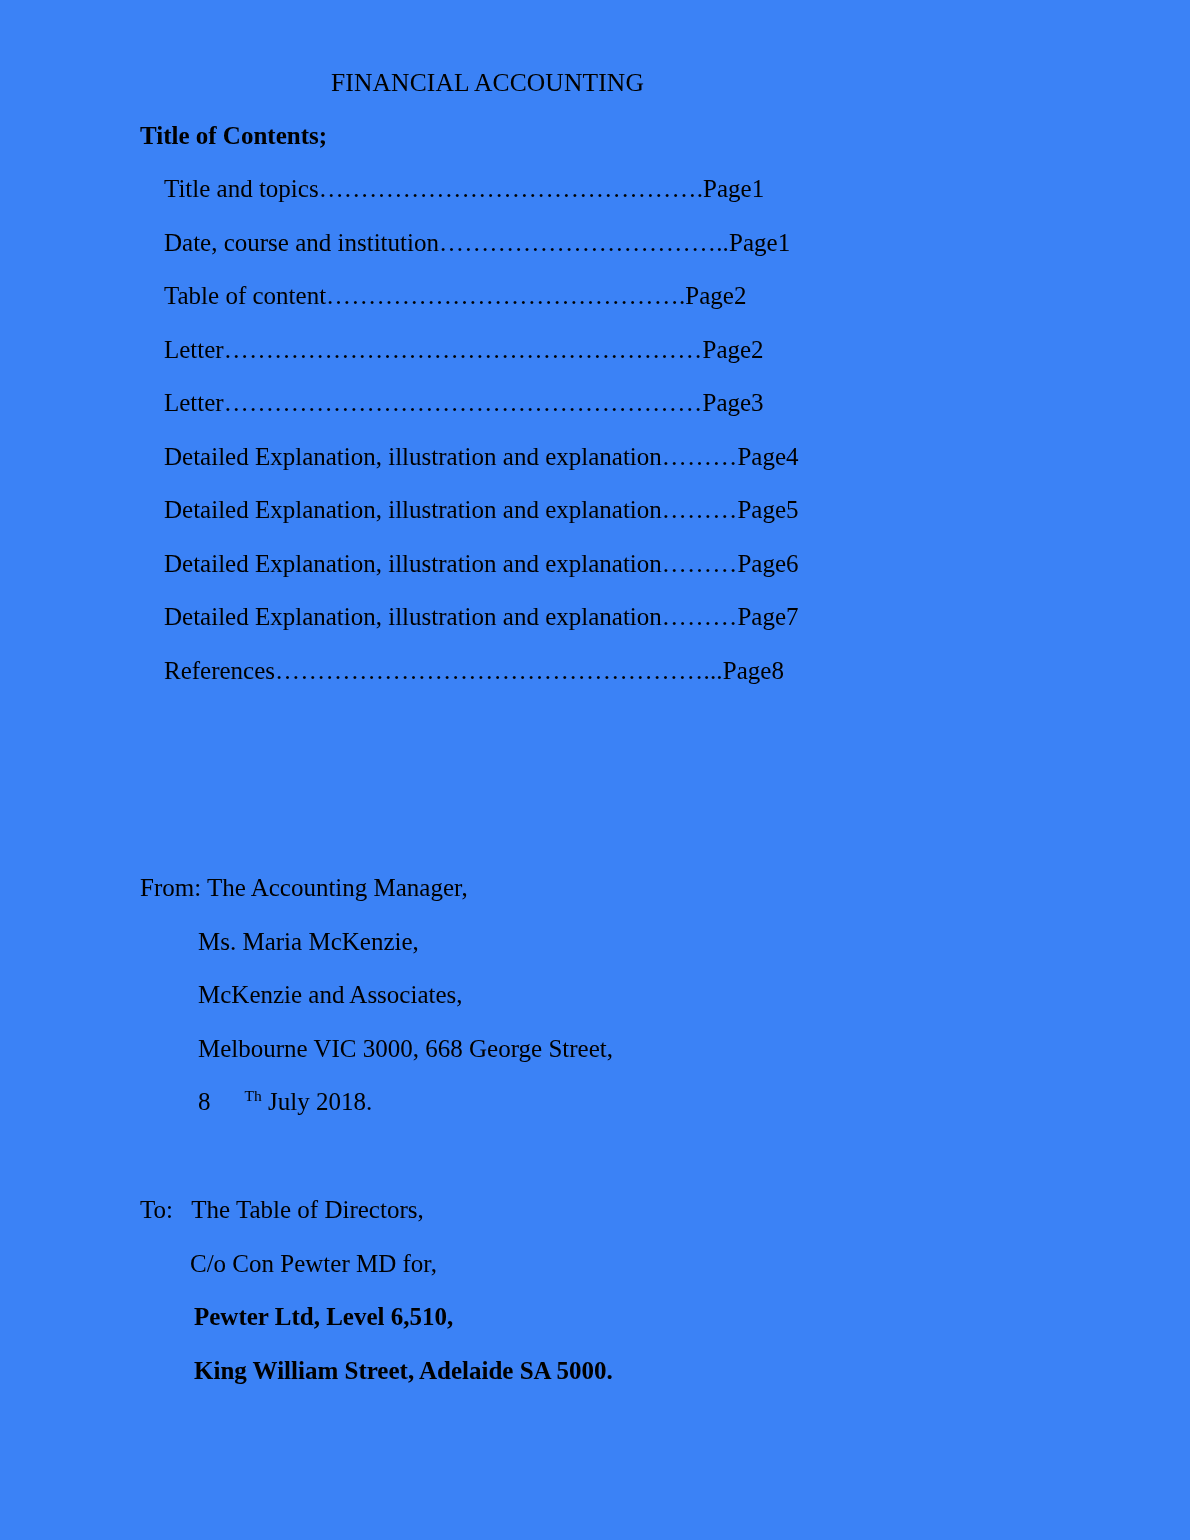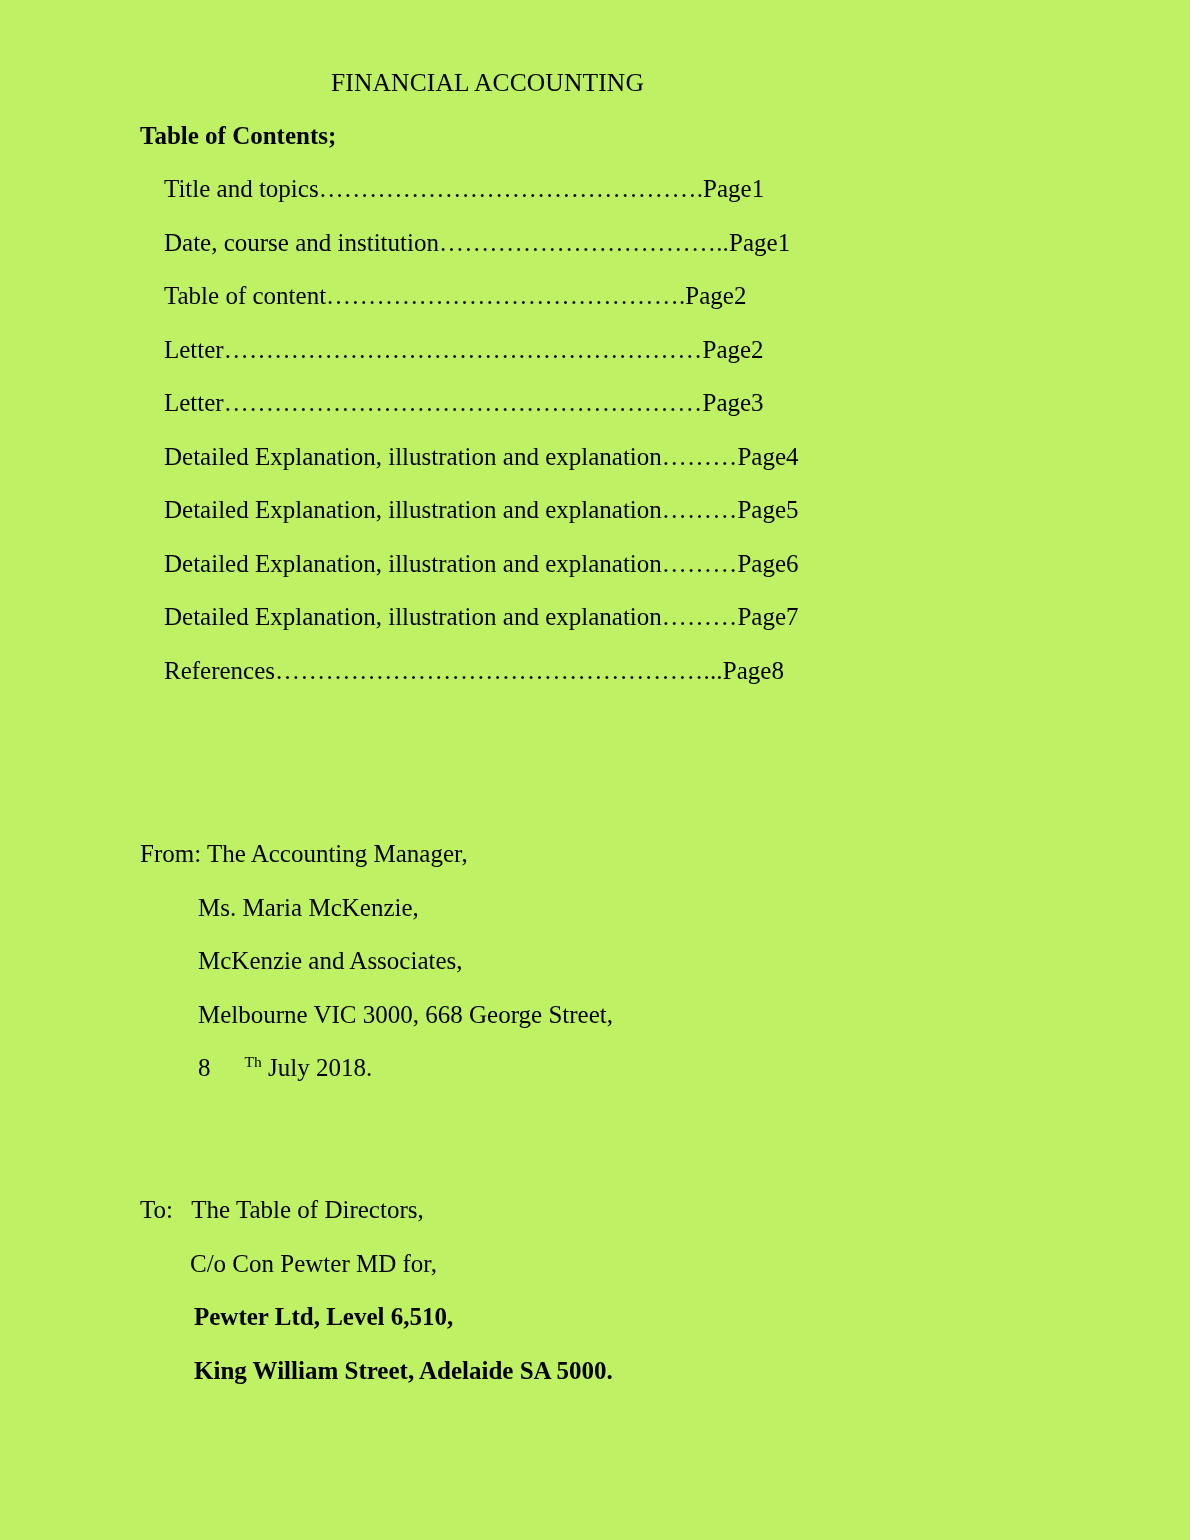--- a/index.html
+++ b/index.html
@@ -13,21 +13,21 @@
     position: relative;
     font-family: "Liberation Serif", "DejaVu Serif", serif;
     color: #000000;
     overflow: hidden;
     -webkit-font-smoothing: antialiased;
   }
 
   .page {
     position: absolute;
     inset: 0;
-    background: #bef264;
+    background: #3b82f6;
   }
 
   
   .doc-title {
     position: absolute;
     left: 0;
     top: 68px;
     width: 975px;
     text-align: center;
     font-size: 25.5px;
@@ -71,21 +71,21 @@
   .toc-line .dots {
     letter-spacing: 0.2px;
   }
 
   
   .addr-block {
     position: absolute;
     left: 140px;
     width: 900px;
   }
-  #from-block { top: 839px; }
+  #from-block { top: 873px; }
   #to-block   { top: 1195px; }
 
   .addr-line {
     height: 53.5px;
     font-size: 25px;
     line-height: 30px;
     white-space: pre;
     display: block;
   }
   .addr-line.indent  { padding-left: 58px; }
@@ -99,21 +99,21 @@
     padding-left: 34px;
   }
 </style>
 </head>
 <body>
 
 <div class="page">
 
   <div class="doc-title">FINANCIAL ACCOUNTING</div>
 
-  <div class="toc-heading">Table of Contents;</div>
+  <div class="toc-heading">Title of Contents;</div>
 
   <div class="toc-list">
 
     <div class="toc-line">
       <span class="lbl">Title and topics</span><span class="dots">……………………………………….</span><span class="pg">Page1</span>
     </div>
 
 
     <div class="toc-line">
       <span class="lbl">Date, course and institution</span><span class="dots">……………………………..</span><span class="pg">Page1</span>

